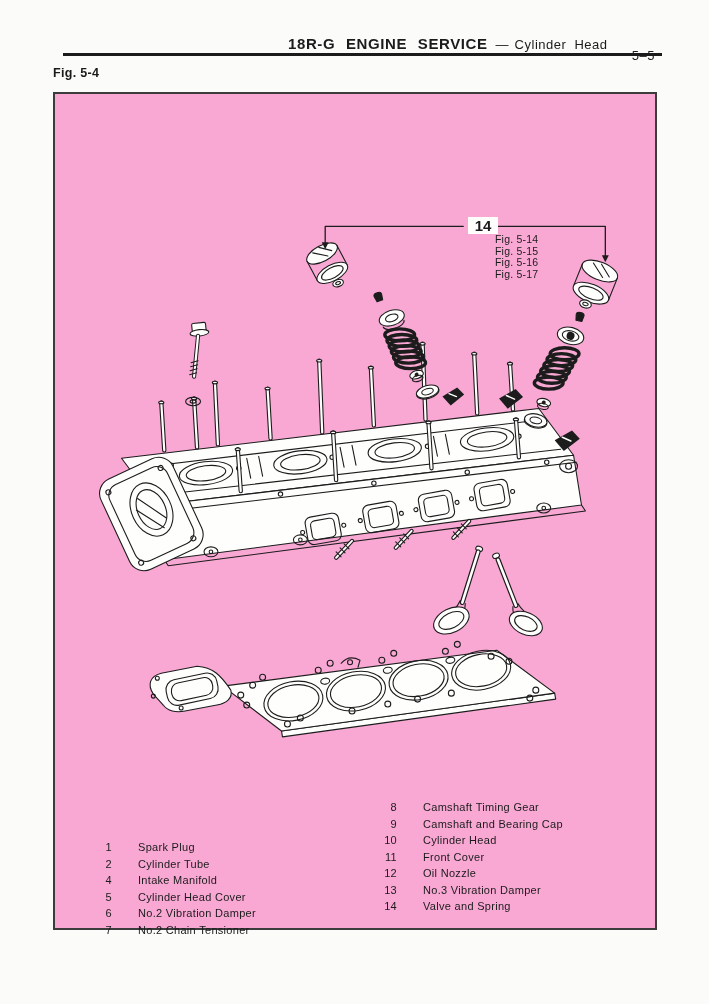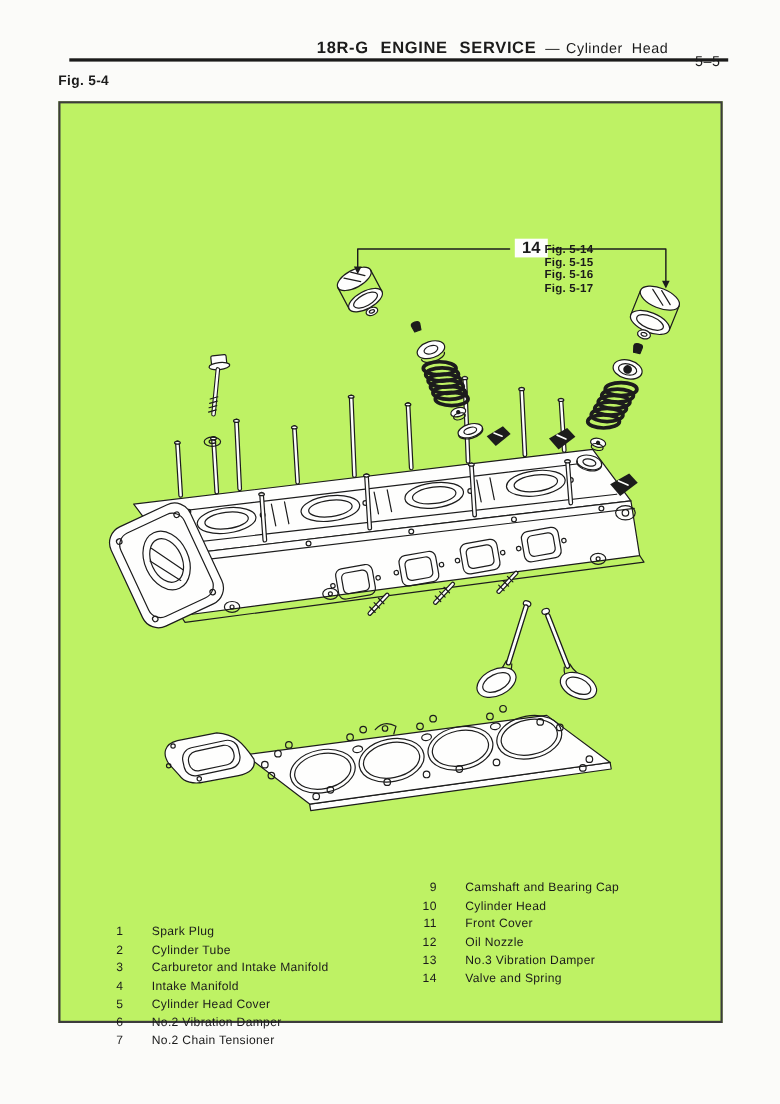--- a/index.html
+++ b/index.html
@@ -15,27 +15,27 @@
   #header-main{left:288px;top:35px;white-space:nowrap;}
   #header-main .t-bold{font-size:15px;font-weight:bold;letter-spacing:.6px;word-spacing:6px;}
   #header-main .t-dash{font-size:13px;margin:0 6px 0 8px;}
   #header-main .t-sub{font-size:13px;letter-spacing:.5px;word-spacing:4px;}
   #page-number{right:54px;top:48px;font-size:13px;letter-spacing:.5px;}
   #header-rule{left:63px;top:53px;width:599px;height:3px;background:#1b1b1b;}
   #figure-label{left:53px;top:66px;font-size:12.5px;font-weight:bold;letter-spacing:.3px;}
   
   #figure-box{
     left:53px;top:92px;width:604px;height:838px;box-sizing:border-box;
-    background:#bef264;border:2px solid #3c3c3c;
+    background:#f9a8d4;border:2px solid #3c3c3c;
   }
   #diagram{position:absolute;left:0;top:0;width:100%;height:100%;}
   
   #callout-number{left:413px;top:123px;width:30px;text-align:center;
     font-size:15px;font-weight:bold;background:#fefefd;}
-  #figure-references{left:440px;top:128px;font-size:10.5px;font-weight:bold;
+  #figure-references{left:440px;top:140px;font-size:10.5px;font-weight:normal;
     line-height:11.6px;letter-spacing:.2px;}
   
   .parts-col{top:705px;font-size:11px;line-height:16.5px;letter-spacing:.3px;white-space:nowrap;}
   #parts-left{left:35px;margin-top:40px;}
   #parts-right{left:320px;}
   .plrow .plnum{display:inline-block;width:22px;text-align:right;margin-right:26px;}
 </style>
 </head>
 <body>
 
@@ -435,27 +435,27 @@
   <div class="abs" id="figure-references">
     <div>Fig. 5-14</div>
     <div>Fig. 5-15</div>
     <div>Fig. 5-16</div>
     <div>Fig. 5-17</div>
   </div>
 
   <div class="abs parts-col" id="parts-left">
     <div class="plrow"><span class="plnum">1</span><span class="plname">Spark Plug</span></div>
     <div class="plrow"><span class="plnum">2</span><span class="plname">Cylinder Tube</span></div>
-    <div class="plrow"><span class="plnum">3</span><span class="plname">Carburetor and Intake Manifold</span></div>
     <div class="plrow"><span class="plnum">4</span><span class="plname">Intake Manifold</span></div>
     <div class="plrow"><span class="plnum">5</span><span class="plname">Cylinder Head Cover</span></div>
     <div class="plrow"><span class="plnum">6</span><span class="plname">No.2 Vibration Damper</span></div>
     <div class="plrow"><span class="plnum">7</span><span class="plname">No.2 Chain Tensioner</span></div>
   </div>
   <div class="abs parts-col" id="parts-right">
+    <div class="plrow"><span class="plnum">8</span><span class="plname">Camshaft Timing Gear</span></div>
     <div class="plrow"><span class="plnum">9</span><span class="plname">Camshaft and Bearing Cap</span></div>
     <div class="plrow"><span class="plnum">10</span><span class="plname">Cylinder Head</span></div>
     <div class="plrow"><span class="plnum">11</span><span class="plname">Front Cover</span></div>
     <div class="plrow"><span class="plnum">12</span><span class="plname">Oil Nozzle</span></div>
     <div class="plrow"><span class="plnum">13</span><span class="plname">No.3 Vibration Damper</span></div>
     <div class="plrow"><span class="plnum">14</span><span class="plname">Valve and Spring</span></div>
   </div>
 
 </div>
 

